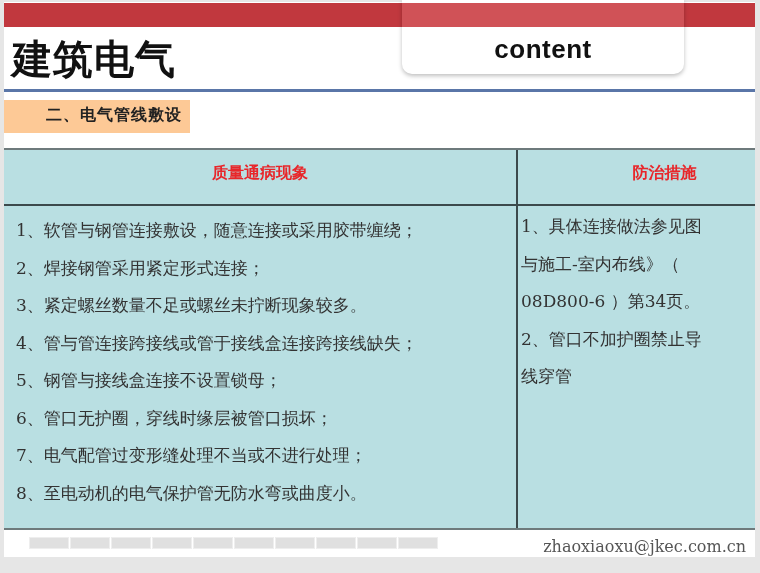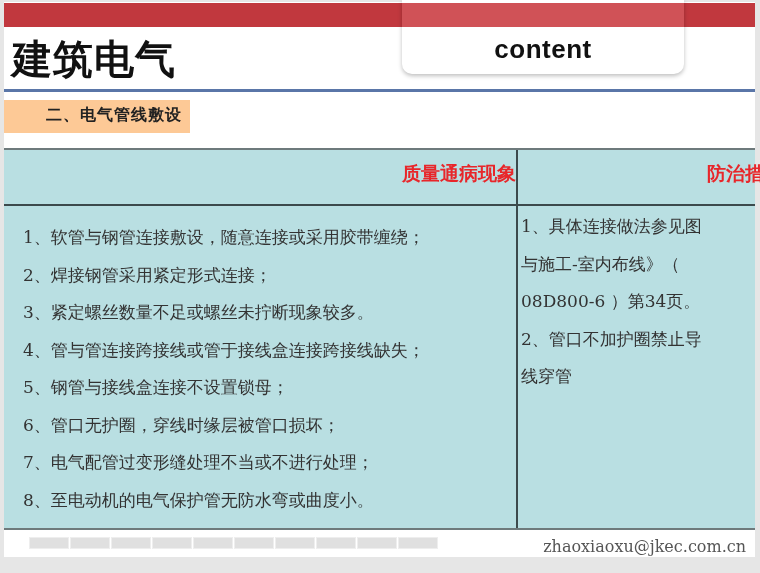--- a/index.html
+++ b/index.html
@@ -63,27 +63,27 @@
   .col-divider {
     position: absolute; left: 512px; top: 0; width: 2px; height: 100%;
     background: #3c4a4c;
   }
   .row-divider {
     position: absolute; left: 0; top: 54px; width: 100%; height: 2px;
     background: #3c4a4c;
   }
   .th {
     position: absolute; top: 0; height: 54px; line-height: 46px;
-    text-align: right; color: #e8262a; font-size: 19px; font-weight: bold;
+    text-align: center; color: #e8262a; font-size: 16px; font-weight: bold;
   }
   .th.c1 { left: 0; width: 512px; }
   .th.c2 { left: 514px; width: 237px; margin-left: 28px; }
   .col1-list {
     position: absolute; left: 8px; top: 60px; width: 500px;
-    margin: 11px; padding: 0; list-style: none;
+    margin: 4px; padding: 0; list-style: none;
   }
   .col1-list li {
     height: 37.5px; line-height: 37.5px;
     font-family: "DejaVu Serif", "Liberation Serif", serif;
     font-size: 17px; color: #333; white-space: nowrap;
   }
   .col2-text {
     position: absolute; left: 521px; top: 60px; width: 230px;
     font-family: "DejaVu Serif", "Liberation Serif", serif;
     font-size: 17px; color: #333;

